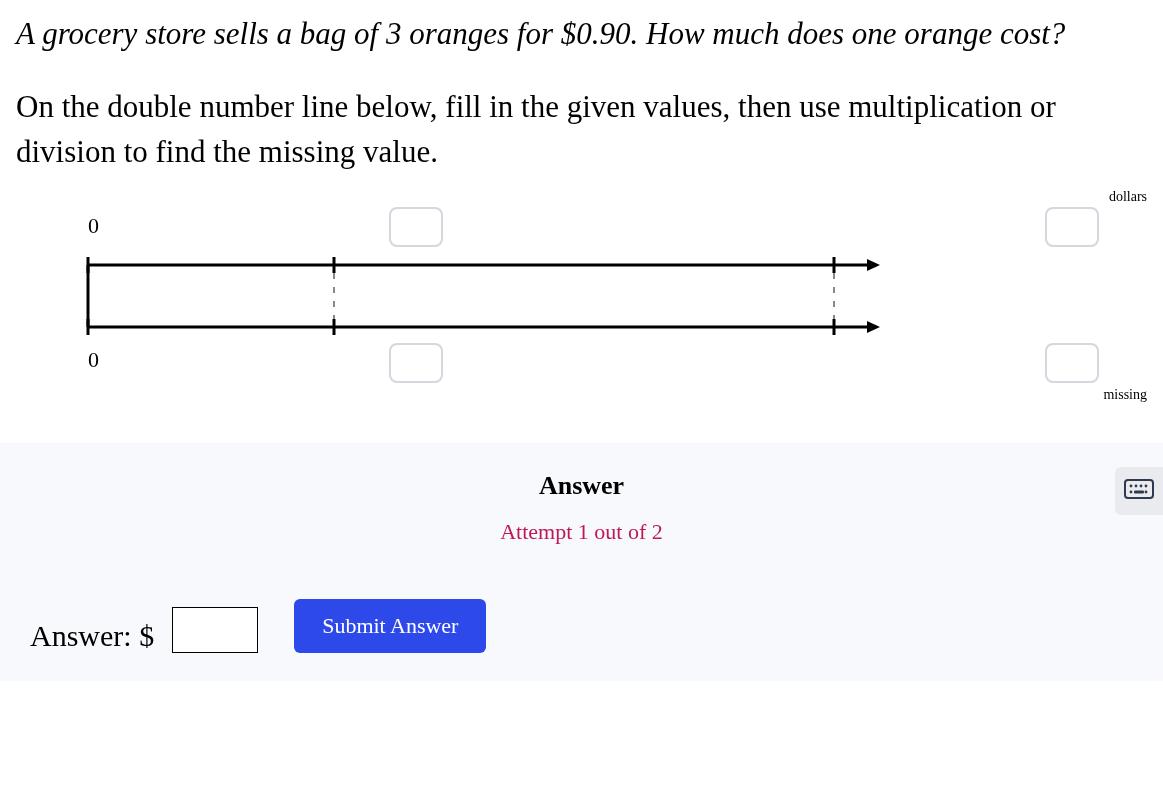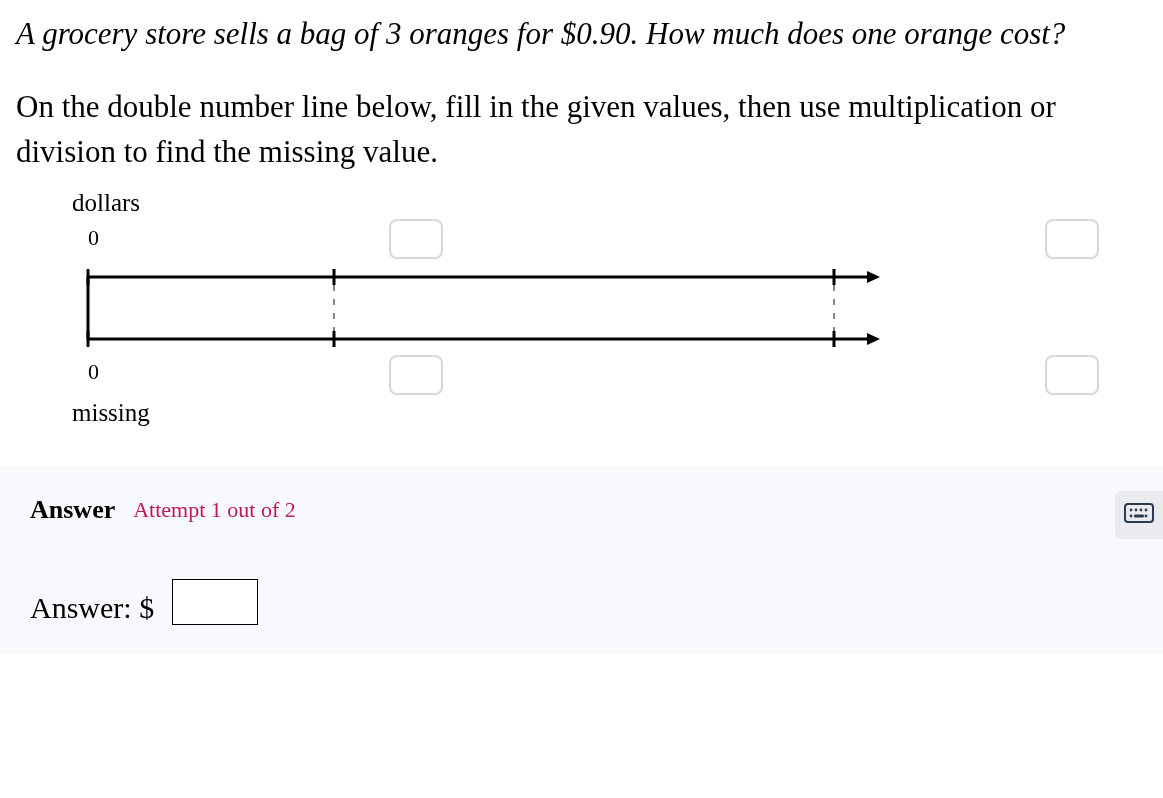--- a/index.html
+++ b/index.html
@@ -21,22 +21,23 @@
     font-size: 31px;
     line-height: 1.45;
     margin: 3px 0 14px 0;
   }
   .numberline-wrap {
     position: relative;
     padding-left: 56px;
     margin-bottom: 40px;
   }
   .axis-label {
-    font-size: 25px;
+    font-size: 14px;
     margin-bottom: 2px;
+    text-align: right;
   }
   .tick-row {
     position: relative;
     height: 44px;
   }
   .tick-val {
     position: absolute;
     font-size: 22px;
     text-align: center;
     transform: translateX(-50%);
@@ -64,20 +65,21 @@
     background: #f7f9fc;
     padding: 28px 30px 28px 30px;
     position: relative;
     margin-left: -16px;
     margin-right: -16px;
   }
   .answer-head {
     display: flex;
     align-items: center;
     gap: 18px;
+    flex-direction: column;
   }
   .answer-head-label {
     font-family: Georgia, serif;
     font-weight: bold;
     font-size: 26px;
   }
   .attempt {
     font-family: Georgia, serif;
     font-size: 22px;
     color: #be185d;
@@ -196,15 +198,16 @@
         <circle cx="7" cy="13" r="1.4" fill="#2e3a4f"></circle>
         <rect x="10" y="11.6" width="10" height="2.8" rx="1.2" fill="#2e3a4f"></rect>
         <circle cx="22" cy="13" r="1.4" fill="#2e3a4f"></circle>
       </svg>
     </span>
   </div>
 
   <div class="answer-row">
     <span class="answer-label">Answer: $</span>
     <input class="answer-input" style="">
+    <button class="submit-btn">Submit Answer</button>
   </div>
 
 </div>
 
 </body></html>

